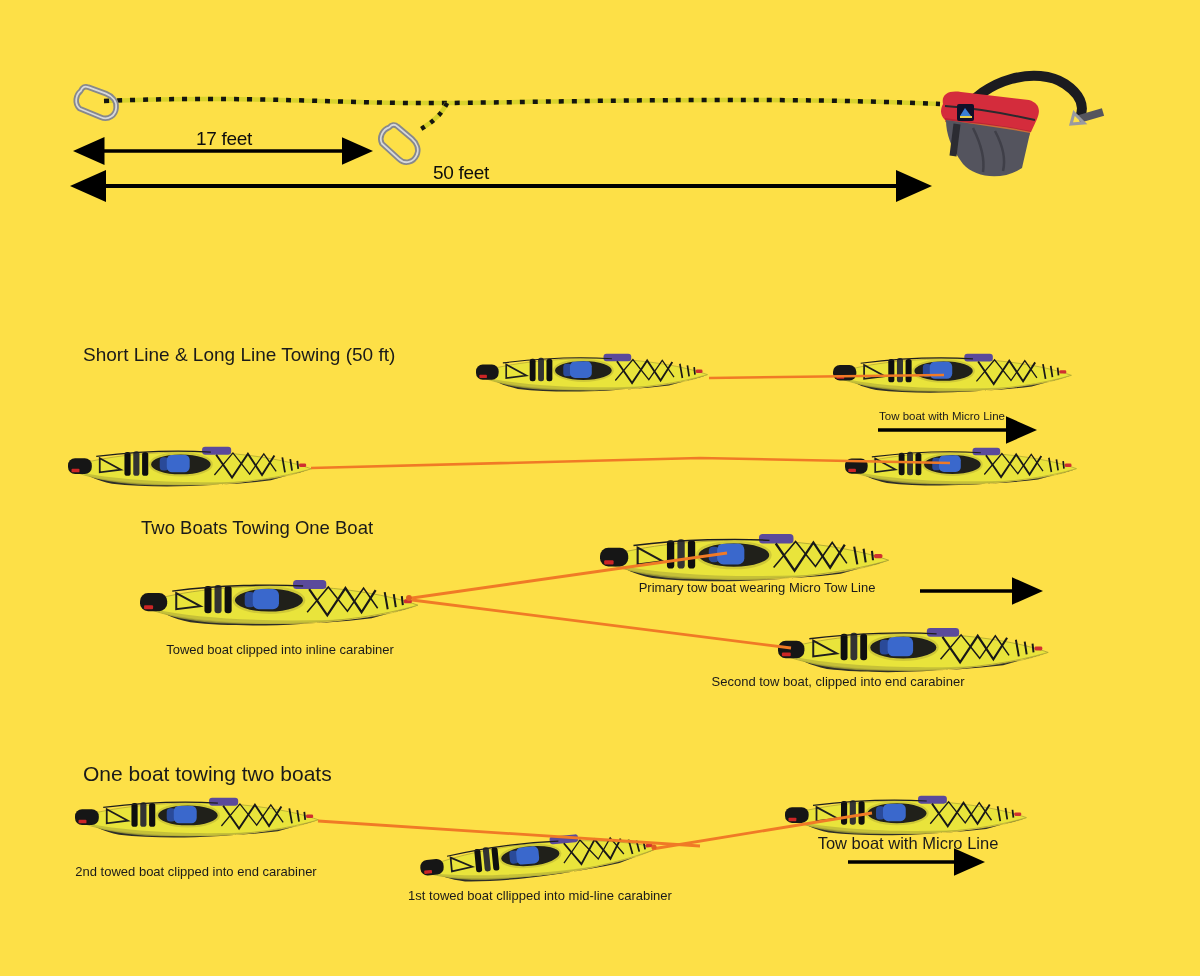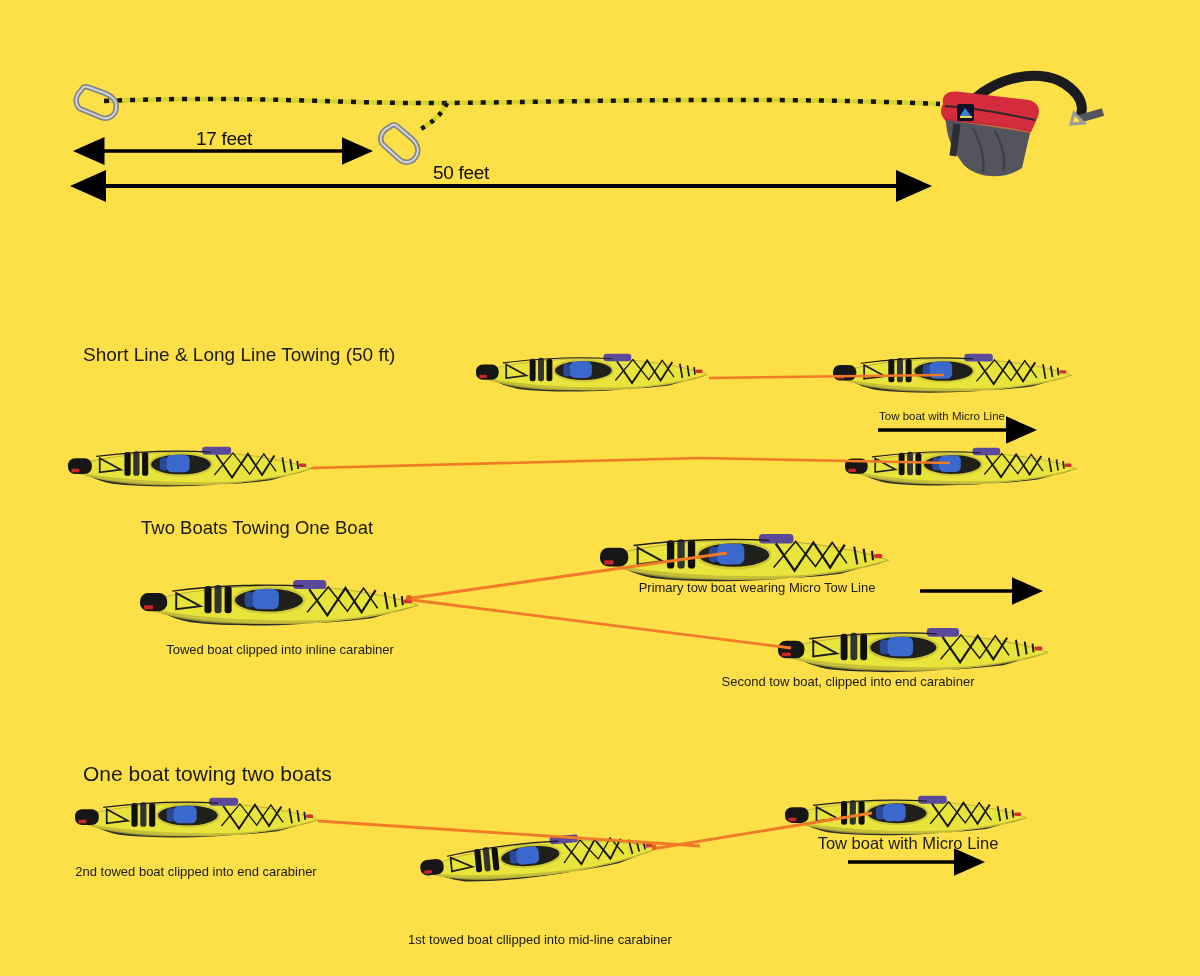--- a/index.html
+++ b/index.html
@@ -111,19 +111,19 @@
 
   <div class="lbl center measure" style="left:224px;top:128px;">17 feet</div>
   <div class="lbl center measure" style="left:461px;top:162px;">50 feet</div>
 
   <div class="lbl title-sm" style="left:75px;top:344px;">Short Line &amp; Long Line Towing (50 ft)</div>
   <div class="lbl center caption-sm" style="left:942px;top:410px;">Tow boat with Micro Line</div>
 
   <div class="lbl title-lg" style="left:141px;top:517px;">Two Boats Towing One Boat</div>
   <div class="lbl center caption" style="left:280px;top:627px;margin-top:15px;">Towed boat clipped into inline carabiner</div>
   <div class="lbl center caption" style="left:757px;top:580px;">Primary tow boat wearing Micro Tow Line</div>
-  <div class="lbl center caption" style="left:838px;top:674px;margin-left:10px;">Second tow boat, clipped into end carabiner</div>
+  <div class="lbl center caption" style="left:838px;top:674px;">Second tow boat, clipped into end carabiner</div>
 
   <div class="lbl title-md" style="left:83px;top:762px;">One boat towing two boats</div>
   <div class="lbl center caption" style="left:196px;top:864px;">2nd towed boat clipped into end carabiner</div>
-  <div class="lbl center caption" style="left:540px;top:932px;">1st towed boat cllipped into mid-line carabiner</div>
+  <div class="lbl center caption" style="left:540px;top:888px;">1st towed boat cllipped into mid-line carabiner</div>
   <div class="lbl center caption-lg" style="left:908px;top:834px;">Tow boat with Micro Line</div>
 </div>
 
 </body></html>

